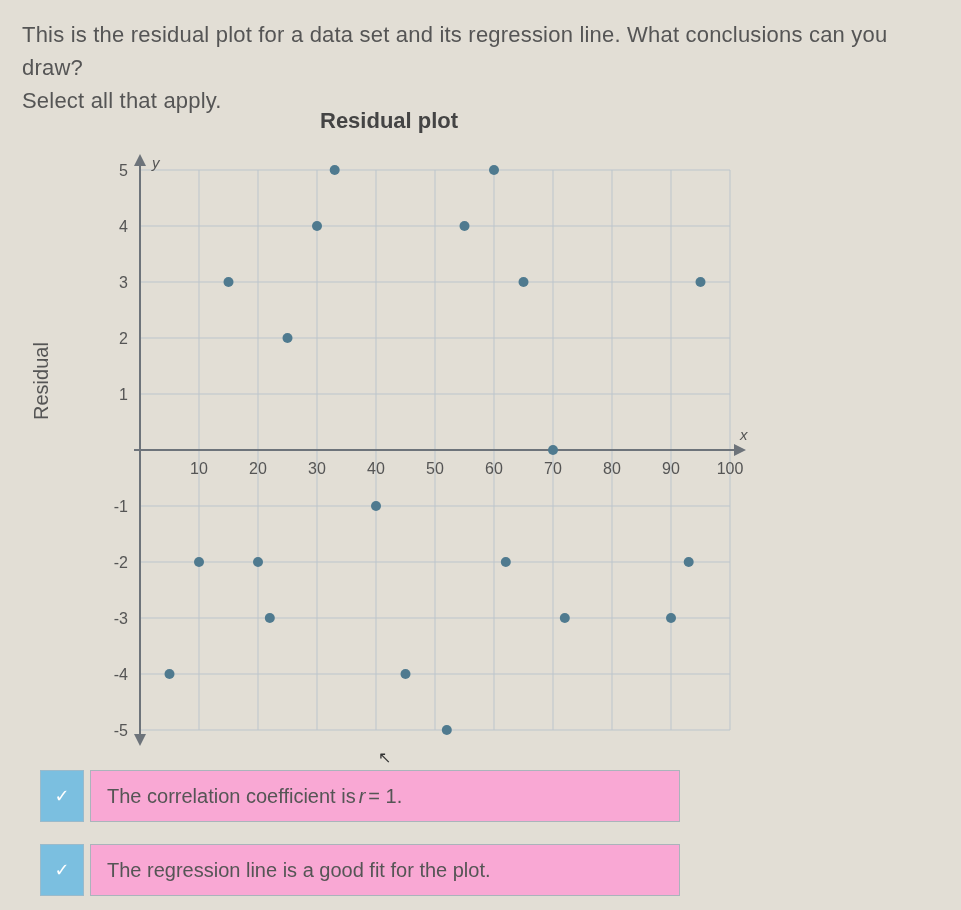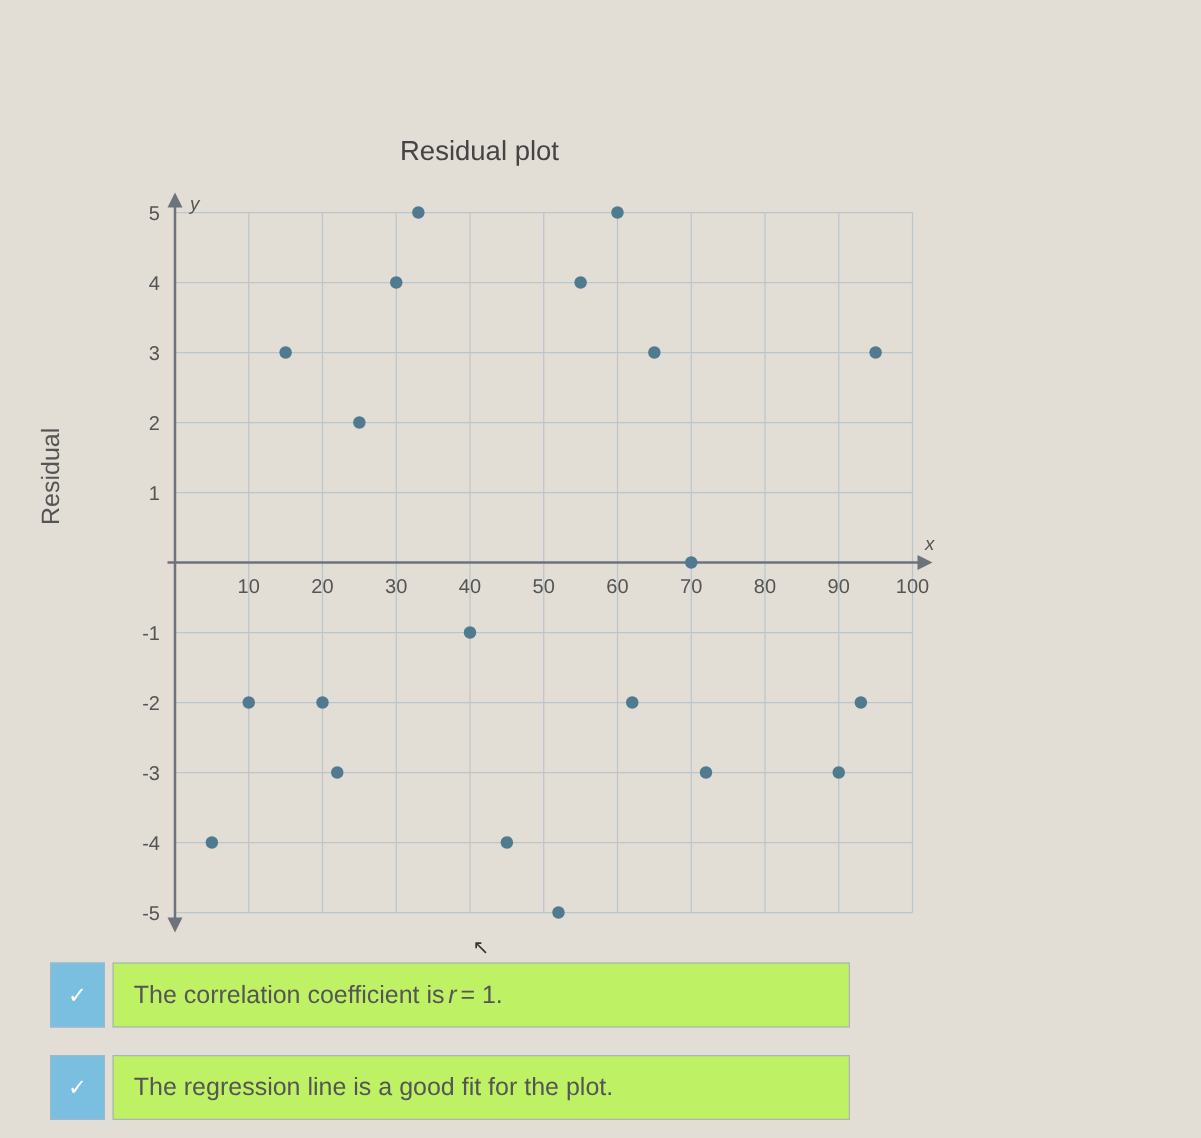--- a/index.html
+++ b/index.html
@@ -23,21 +23,21 @@
     line-height: 1.5;
     color: #555;
     margin-bottom: 8px;
     letter-spacing: 0.2px;
   }
   .chart-title {
     position: absolute;
     top: 108px;
     left: 320px;
     font-size: 22px;
-    font-weight: normal;
+    font-weight: bold;
     color: #444;
   }
   .ylabel {
     position: absolute;
     top: 420px;
     left: 30px;
     transform: rotate(-90deg);
     transform-origin: left top;
     font-size: 20px;
     color: #555;
@@ -78,39 +78,43 @@
     border: 1px solid #9abacb;
     display: flex;
     align-items: center;
     justify-content: center;
     color: #fff;
     font-size: 18px;
   }
   .answer-box {
     flex: 1;
     border: 1px solid #aab4bb;
-    background: #bef264;
+    background: #f9a8d4;
     display: flex;
     align-items: center;
     padding: 0 16px;
     font-size: 20px;
     color: #555;
     margin-left: 6px;
   }
   .answer-box .ital { font-style: italic; margin: 0 3px;}
   .cursor-arrow {
     position: absolute;
     font-size: 16px;
     color: #333;
   }
 </style>
 </head>
 <body>
 
 <div class="page">
+  <div class="question">
+    <span>This is the residual plot for a data set and its regression line. What conclusions can you draw?</span><br>
+    <span>Select all that apply.</span>
+  </div>
 
   <div class="chart-title">Residual plot</div>
   <div class="ylabel">Residual</div>
 
   <div class="chart-wrap">
     <svg class="plot" viewBox="0 0 650 600">
       <g class="grid" id="grid-g">
           <line x1="89" y1="20" x2="89" y2="580"></line>
           <line x1="148" y1="20" x2="148" y2="580"></line>
           <line x1="207" y1="20" x2="207" y2="580"></line>

